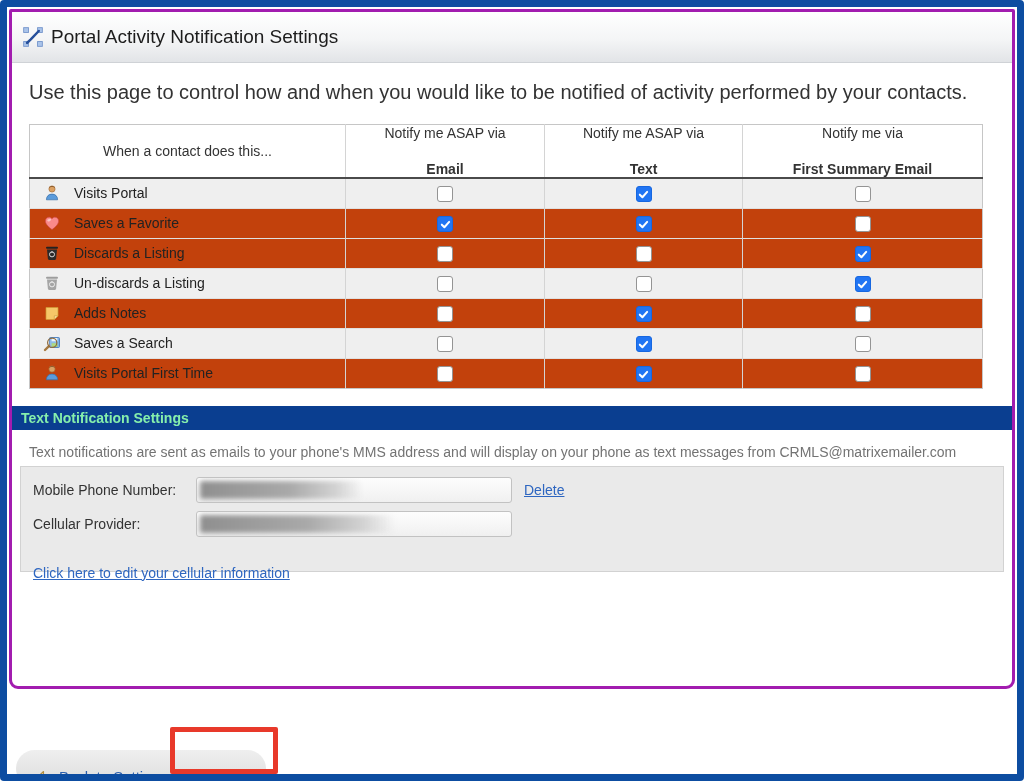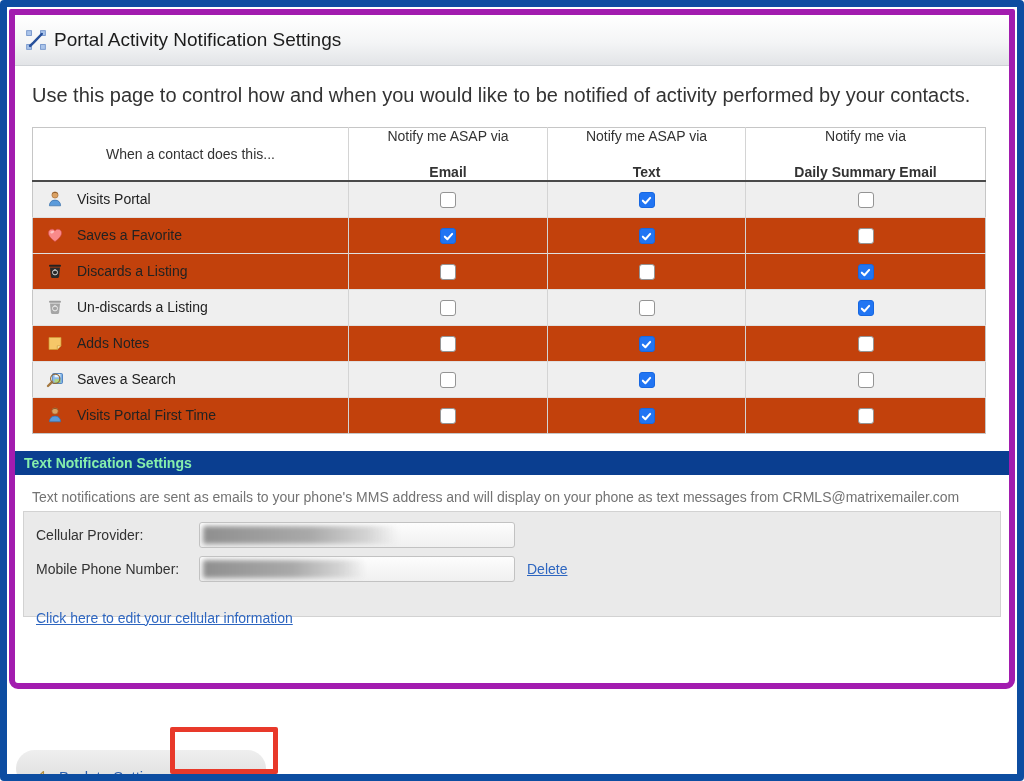--- a/index.html
+++ b/index.html
@@ -11,21 +11,21 @@
     width:1024px; height:781px;
     border:7px solid #0d4da1;
     border-radius:4px;
     background:#fff;
     overflow:hidden;
   }
 
   .page {
     margin:2px;
     height:680px;
-    border:6px solid #a21caf;
+    border:3px solid #a21caf;
     border-radius:2px 2px 9px 9px;
     overflow:hidden;
     background:#fff;
   }
 
   .titlebar {
     height:51px;
     background:linear-gradient(180deg,#ffffff 0%,#f4f5f6 55%,#e2e4e7 100%);
     border-bottom:1px solid #cfd2d6;
     display:flex; align-items:center;
@@ -52,21 +52,21 @@
     height:50px;
     font-weight:400;
     border-bottom:2px solid #4a4a4a;
     text-align:center;
     vertical-align:middle;
     background:#fff;
     color:#333;
   }
   .notif-table th + th, .notif-table td + td { border-left:1px solid #d4d4d4; }
   .notif-table th .sub { font-weight:bold; margin-top:20px; }
-  .notif-table td { height:36px; vertical-align:middle; }
+  .notif-table td { height:30px; vertical-align:middle; }
   .notif-table tr.odd td { background:#efefef; }
   .notif-table tr.even td { background:#c2410c; }
   .notif-table tbody tr + tr td { border-top:1px solid #e0e0e0; }
   .action-cell { display:flex; align-items:center; padding-left:13px; }
   .row-icon { width:18px; height:18px; margin-right:13px; display:inline-flex; flex:none; }
   .cb-cell { text-align:center; }
   .checkbox {
     display:inline-block; width:16px; height:16px;
     border:1px solid #949494; border-radius:3px;
     background:#fff; vertical-align:middle;
@@ -172,21 +172,21 @@
             <th>
               <div>Notify me ASAP via</div>
               <div class="sub">Email</div>
             </th>
             <th>
               <div>Notify me ASAP via</div>
               <div class="sub">Text</div>
             </th>
             <th>
               <div>Notify me via</div>
-              <div class="sub">Daily Summary Email</div>
+              <div class="sub">First Summary Email</div>
             </th>
           </tr>
         </thead>
         <tbody>
             <tr class="odd">
               <td>
                 <div class="action-cell">
                   <span class="row-icon">
                     <svg viewBox="0 0 18 18" width="18" height="18">
                       <circle cx="9" cy="5" r="3.1" fill="#dba163" stroke="#a9713a" stroke-width="0.7"></circle>
@@ -324,32 +324,32 @@
           </tbody>
       </table>
 
       <div class="section-bar">
         <span>Text Notification Settings</span>
       </div>
 
       <p class="tn-desc">Text notifications are sent as emails to your phone's MMS address and will display on your phone as text messages from CRMLS@matrixemailer.com</p>
 
       <div class="phone-panel">
-        <div class="field-row">
-          <span class="field-label">Cellular Provider:</span>
-          <div class="redacted-input">
-            <div class="blur-blob wide"></div>
-          </div>
-        </div>
         <div class="field-row">
           <span class="field-label">Mobile Phone Number:</span>
           <div class="redacted-input">
             <div class="blur-blob"></div>
           </div>
           <a class="link delete-link">Delete</a>
+        </div>
+        <div class="field-row">
+          <span class="field-label">Cellular Provider:</span>
+          <div class="redacted-input">
+            <div class="blur-blob wide"></div>
+          </div>
         </div>
         <a class="link edit-link">Click here to edit your cellular information</a>
       </div>
     </div>
   </div>
 
   <div class="footer">
     <div class="button-pill">
       <a class="pill-btn">
         <span class="btn-icon">

